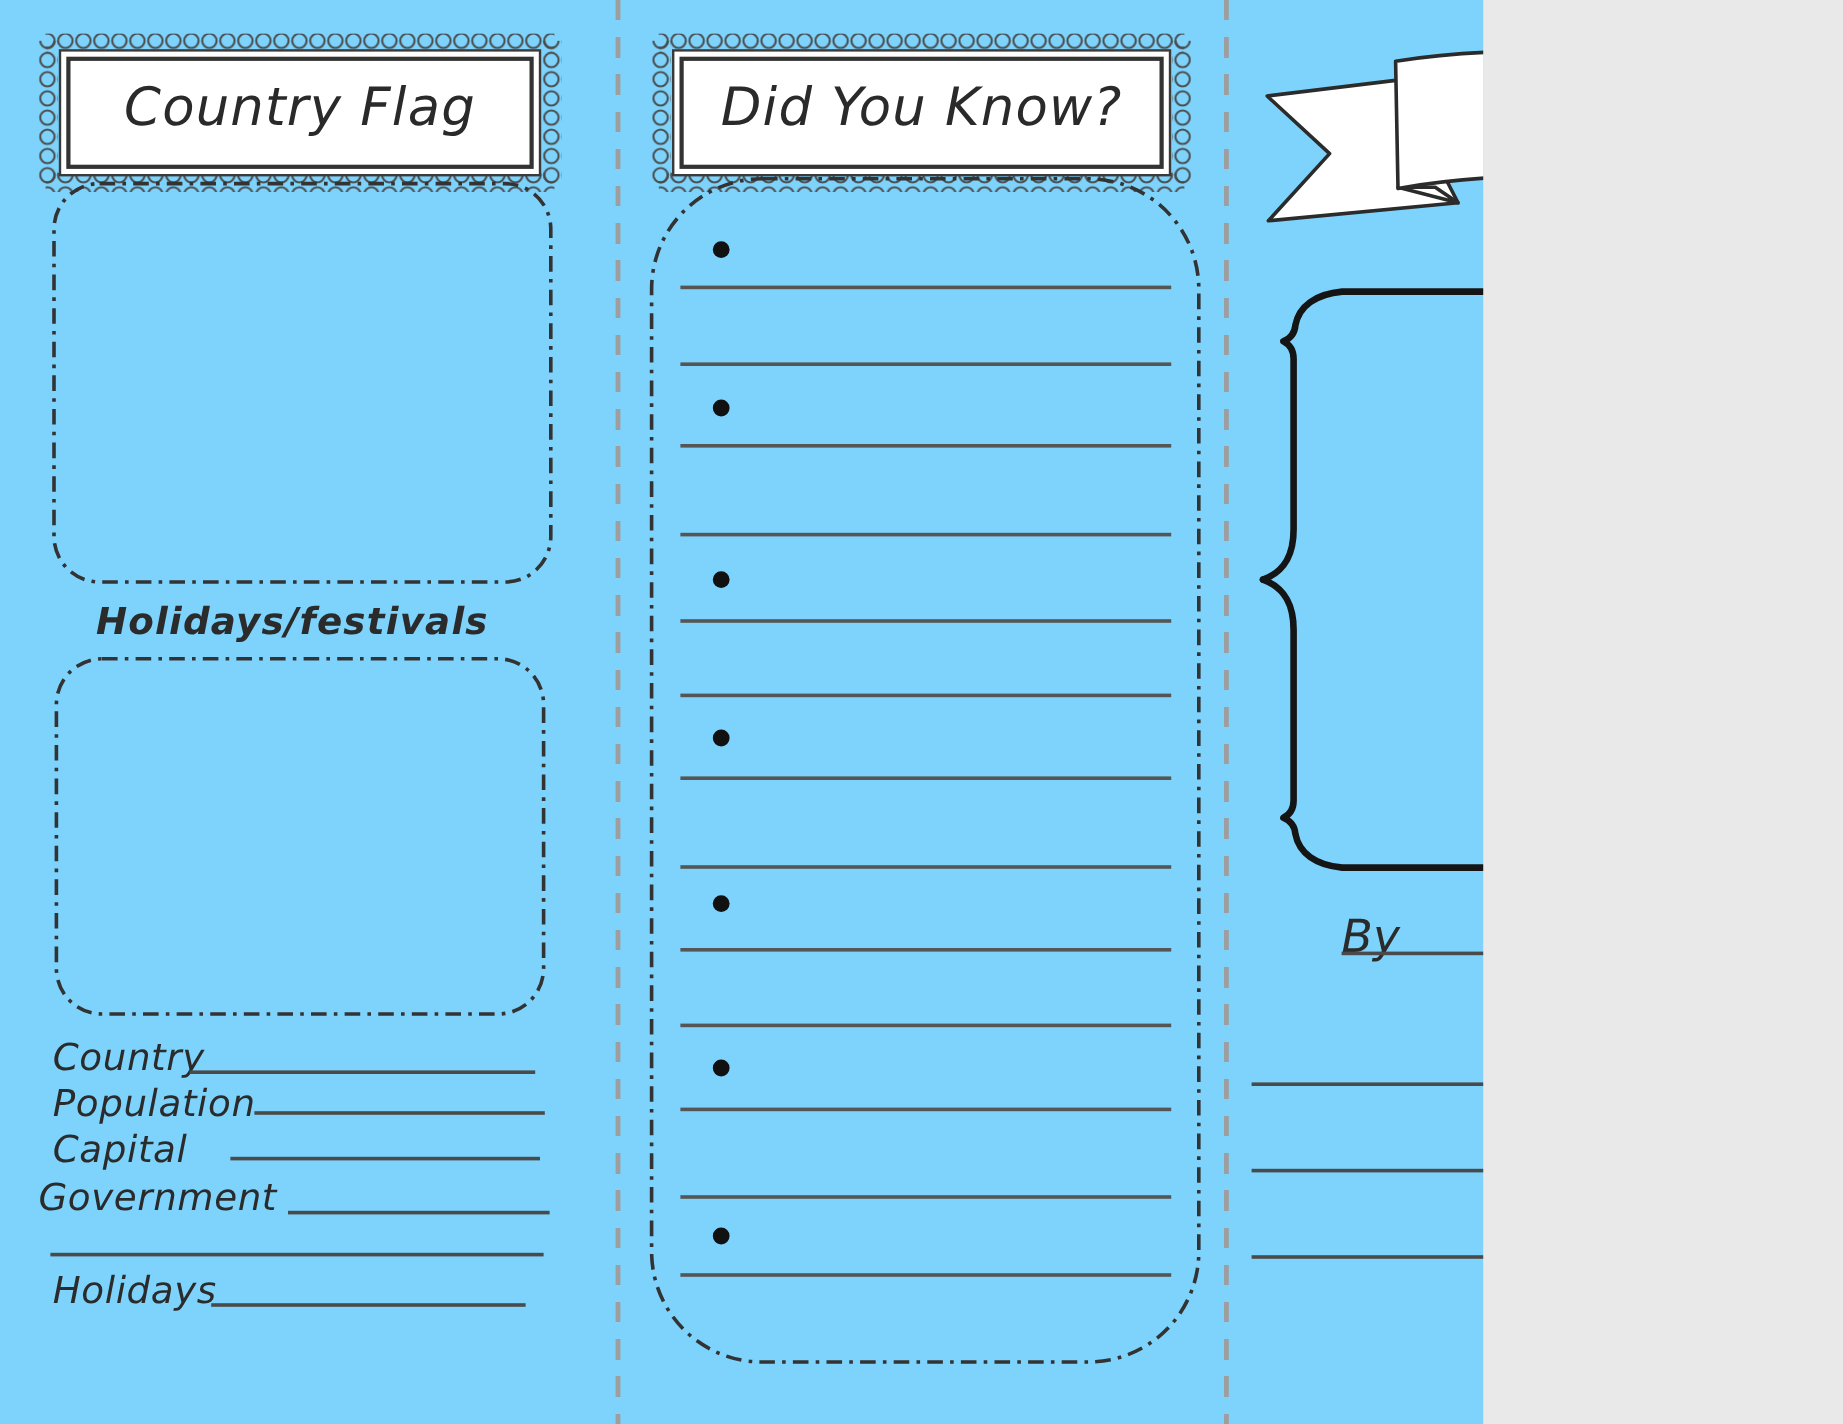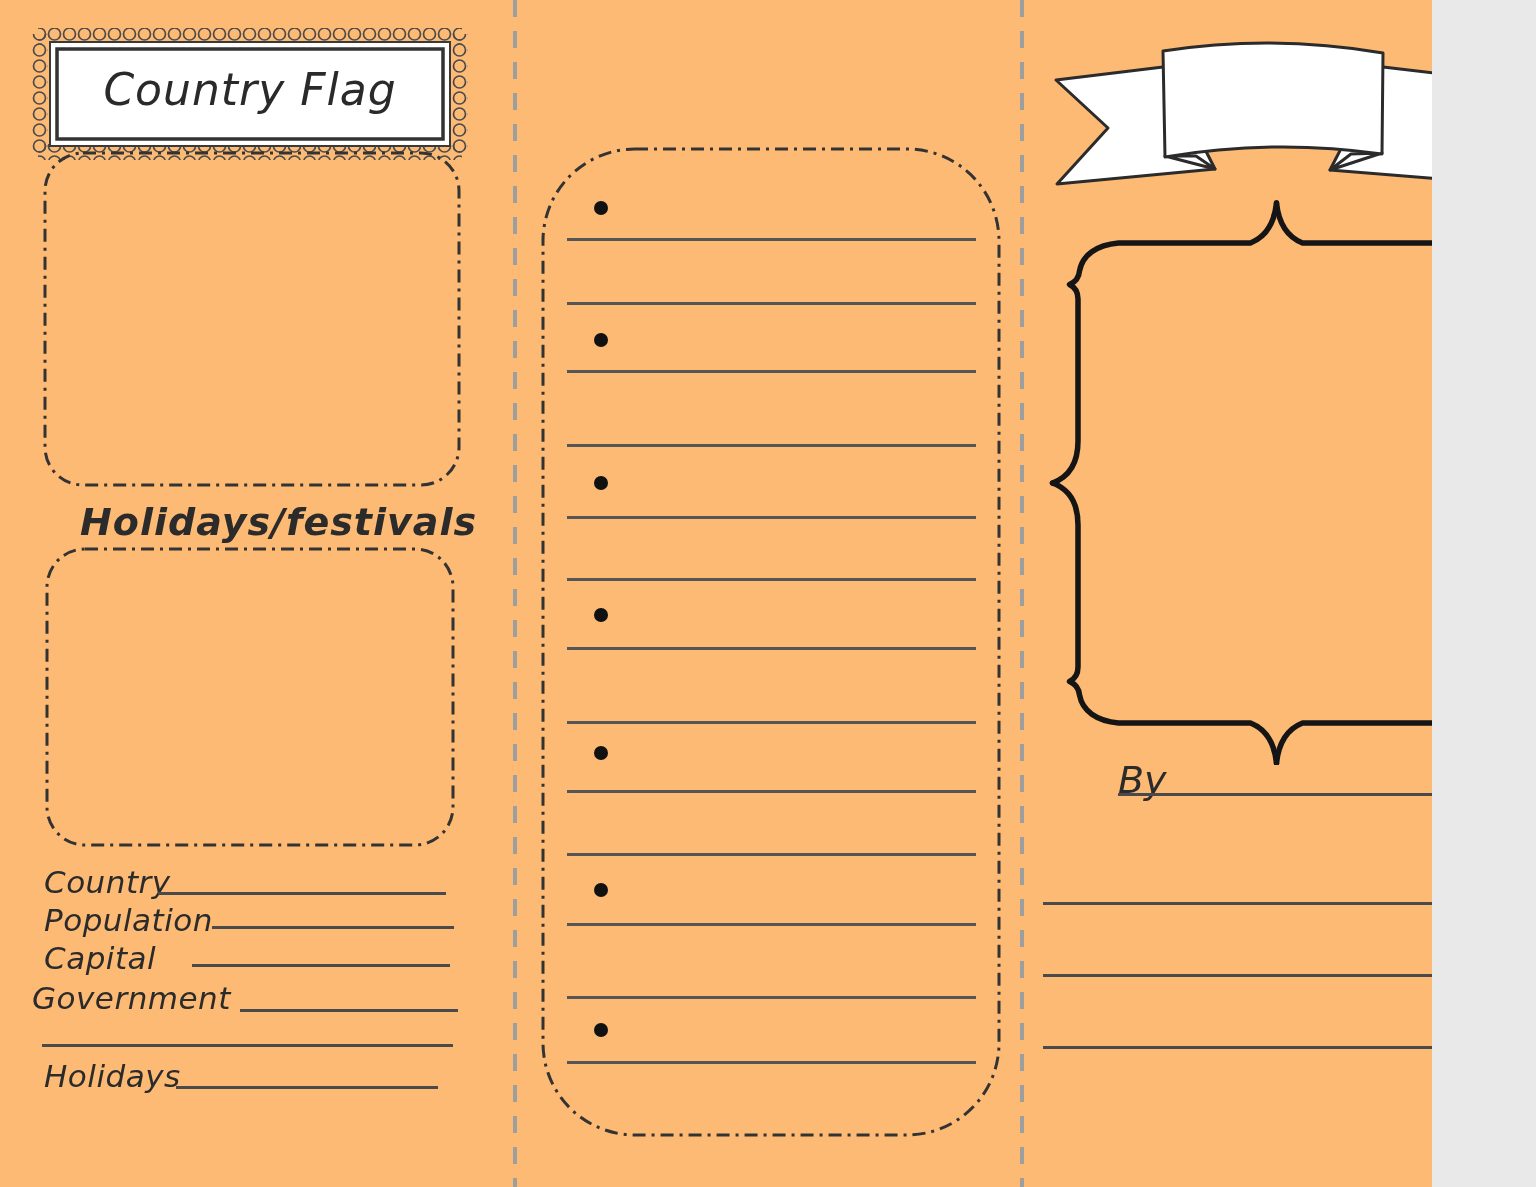--- a/index.html
+++ b/index.html
@@ -1,35 +1,35 @@
 <!DOCTYPE html>
 <html><head>
 <meta charset="utf-8">
 <style>
   html,body{margin:0;padding:0;background:#e9e9e9;}
   .sheet{
-    position:relative;width:1432px;height:1187px;background:#fdba74;
+    position:relative;width:1236px;height:1187px;background:#7dd3fc;
     font-family:"DejaVu Sans", sans-serif;overflow:hidden;
   }
   .abs{position:absolute;}
   
   .fold{
     position:absolute;top:0;bottom:0;width:4px;
     background:repeating-linear-gradient(to bottom,#9e9e9e 0 17px,transparent 17px 31px);
   }
   
   .title-frame{position:absolute;}
   .title-frame .caption{
     position:absolute;left:0;right:0;top:38px;text-align:center;
     font-style:italic;font-size:44px;color:#2a2a2a;letter-spacing:1px;
     font-family:"DejaVu Sans", sans-serif;
   }
   
   .hand{font-style:italic;color:#2b2b2b;font-family:"DejaVu Sans", sans-serif;}
-  .section-heading{font-size:38px;font-weight:600;letter-spacing:1px;}
+  .section-heading{font-size:31px;font-weight:600;letter-spacing:1px;}
   .field-label{font-size:31px;letter-spacing:0.5px;white-space:nowrap;}
   .rule{position:absolute;height:3px;background:#4a4a4a;}
   .rule.mid{background:#555555;}
   .bullet{position:absolute;width:14px;height:14px;border-radius:50%;background:#111;}
   .by-label{font-size:38px;}
 </style>
 </head>
 <body>
 
 <div class="sheet">
@@ -74,20 +74,36 @@
   <div class="rule" style="left:192px;top:964px;width:258px"></div>
 
   <div class="abs hand field-label" style="left:32px;top:980px">Government</div>
   <div class="rule" style="left:240px;top:1009px;width:218px"></div>
 
   <div class="rule" style="left:42px;top:1044px;width:411px"></div>
 
   <div class="abs hand field-label" style="left:44px;top:1058px">Holidays</div>
   <div class="rule" style="left:176px;top:1086px;width:262px"></div>
 
+  <div class="title-frame" style="left:543px;top:26px;width:450px;height:136px">
+    <svg width="450" height="136" viewBox="0 0 450 136">
+      <defs>
+        <pattern id="loop2" width="15" height="16" patternUnits="userSpaceOnUse">
+          <circle cx="7.5" cy="8" r="6" fill="none" stroke="#4a4a4a" stroke-width="1.7"></circle>
+        </pattern>
+      </defs>
+      <rect x="6" y="2" width="438" height="16" fill="url(#loop2)"></rect>
+      <rect x="6" y="118" width="438" height="16" fill="url(#loop2)"></rect>
+      <rect x="0" y="8" width="16" height="120" fill="url(#loop2)"></rect>
+      <rect x="434" y="8" width="16" height="120" fill="url(#loop2)"></rect>
+      <rect x="18" y="16" width="414" height="104" fill="#ffffff" stroke="#3a3a3a" stroke-width="2"></rect>
+      <rect x="25" y="23" width="400" height="90" fill="none" stroke="#333333" stroke-width="3.5"></rect>
+    </svg>
+    <div class="caption">Did You Know?</div>
+  </div>
 
   <svg class="abs" style="left:540px;top:146px" width="462" height="992" viewBox="0 0 462 992">
     <rect x="3" y="3" width="456" height="986" rx="92" fill="none" stroke="#333333" stroke-width="3" stroke-dasharray="13 6 3 6"></rect>
   </svg>
 
   <div class="bullet" style="left:594px;top:201px"></div>
   <div class="bullet" style="left:594px;top:333px"></div>
   <div class="bullet" style="left:594px;top:476px"></div>
   <div class="bullet" style="left:594px;top:608px"></div>
   <div class="bullet" style="left:594px;top:746px"></div>

